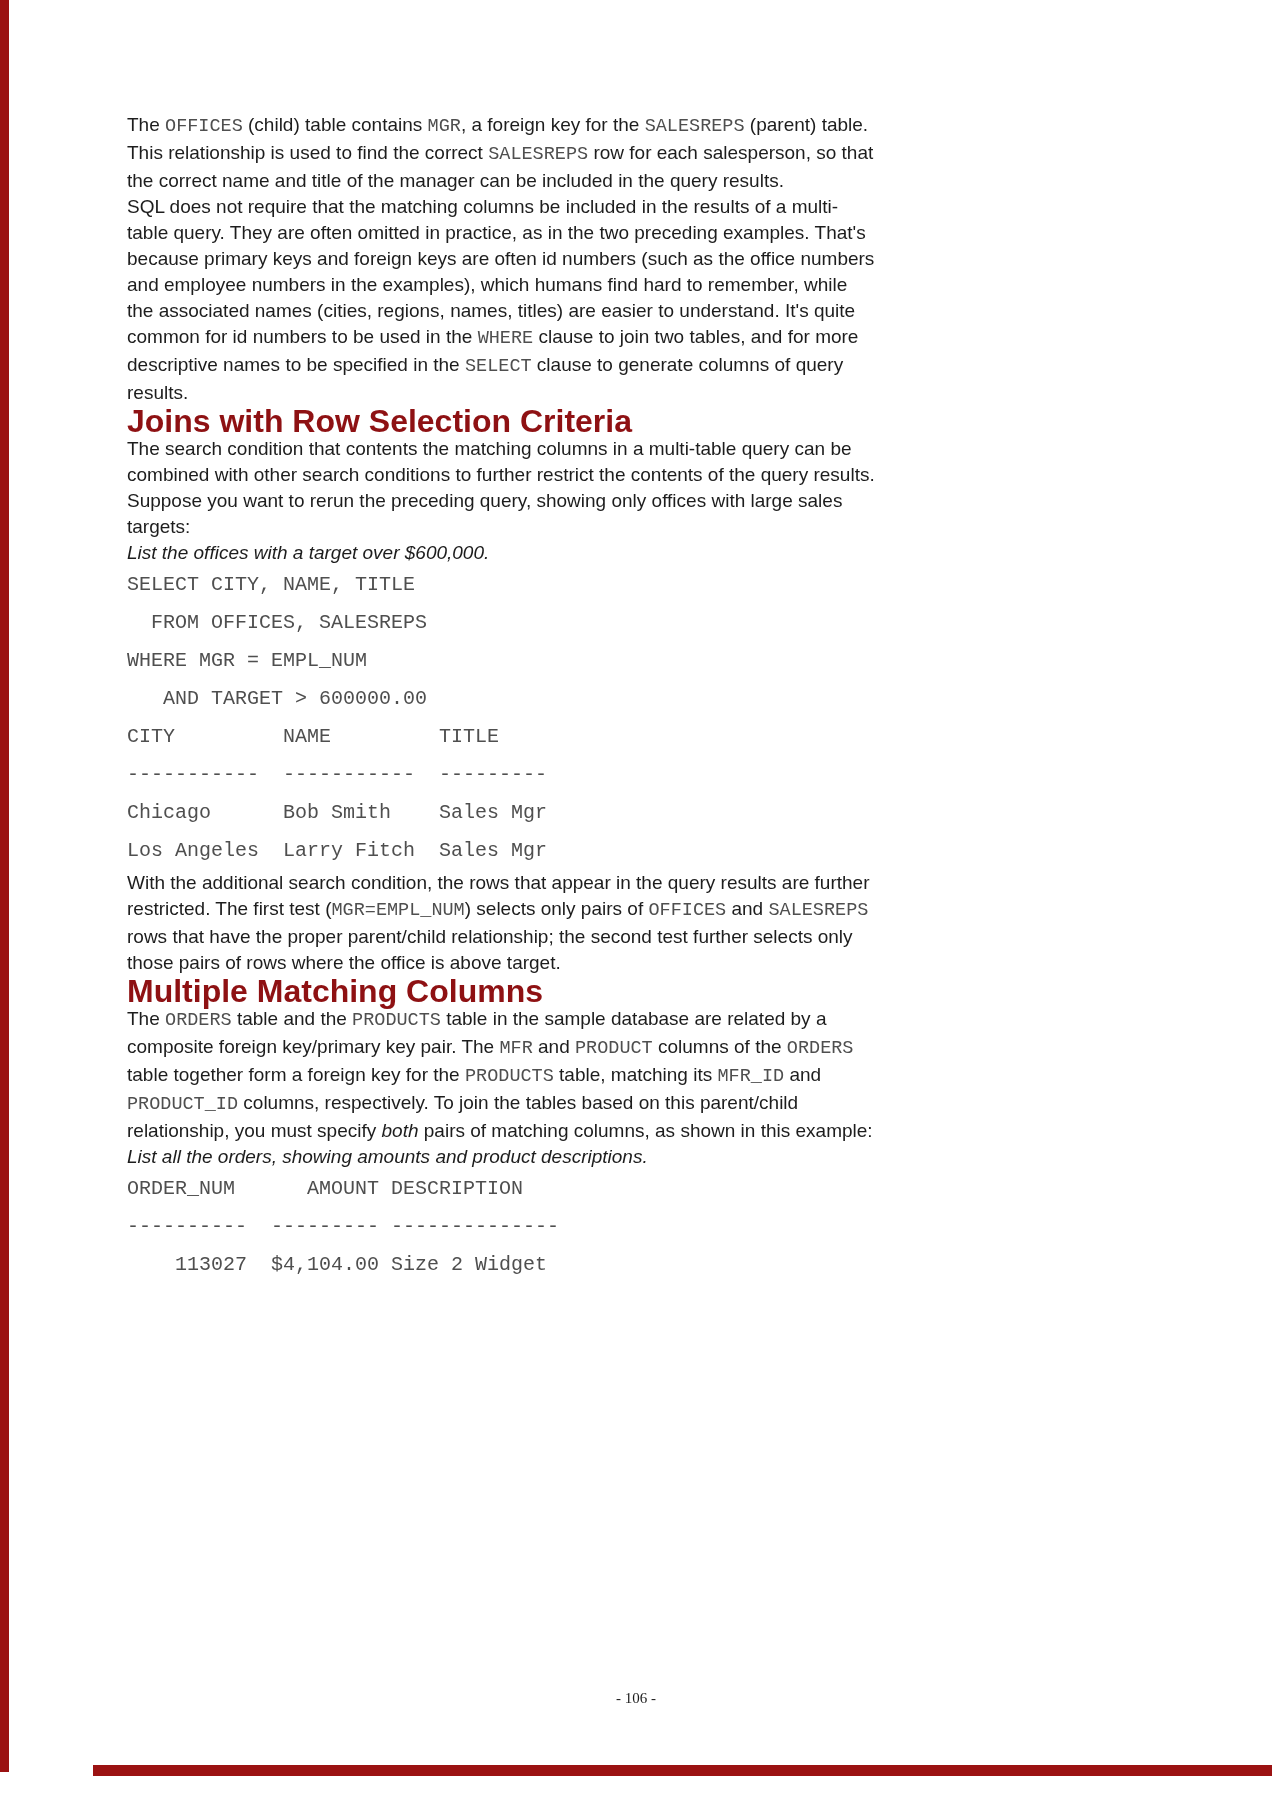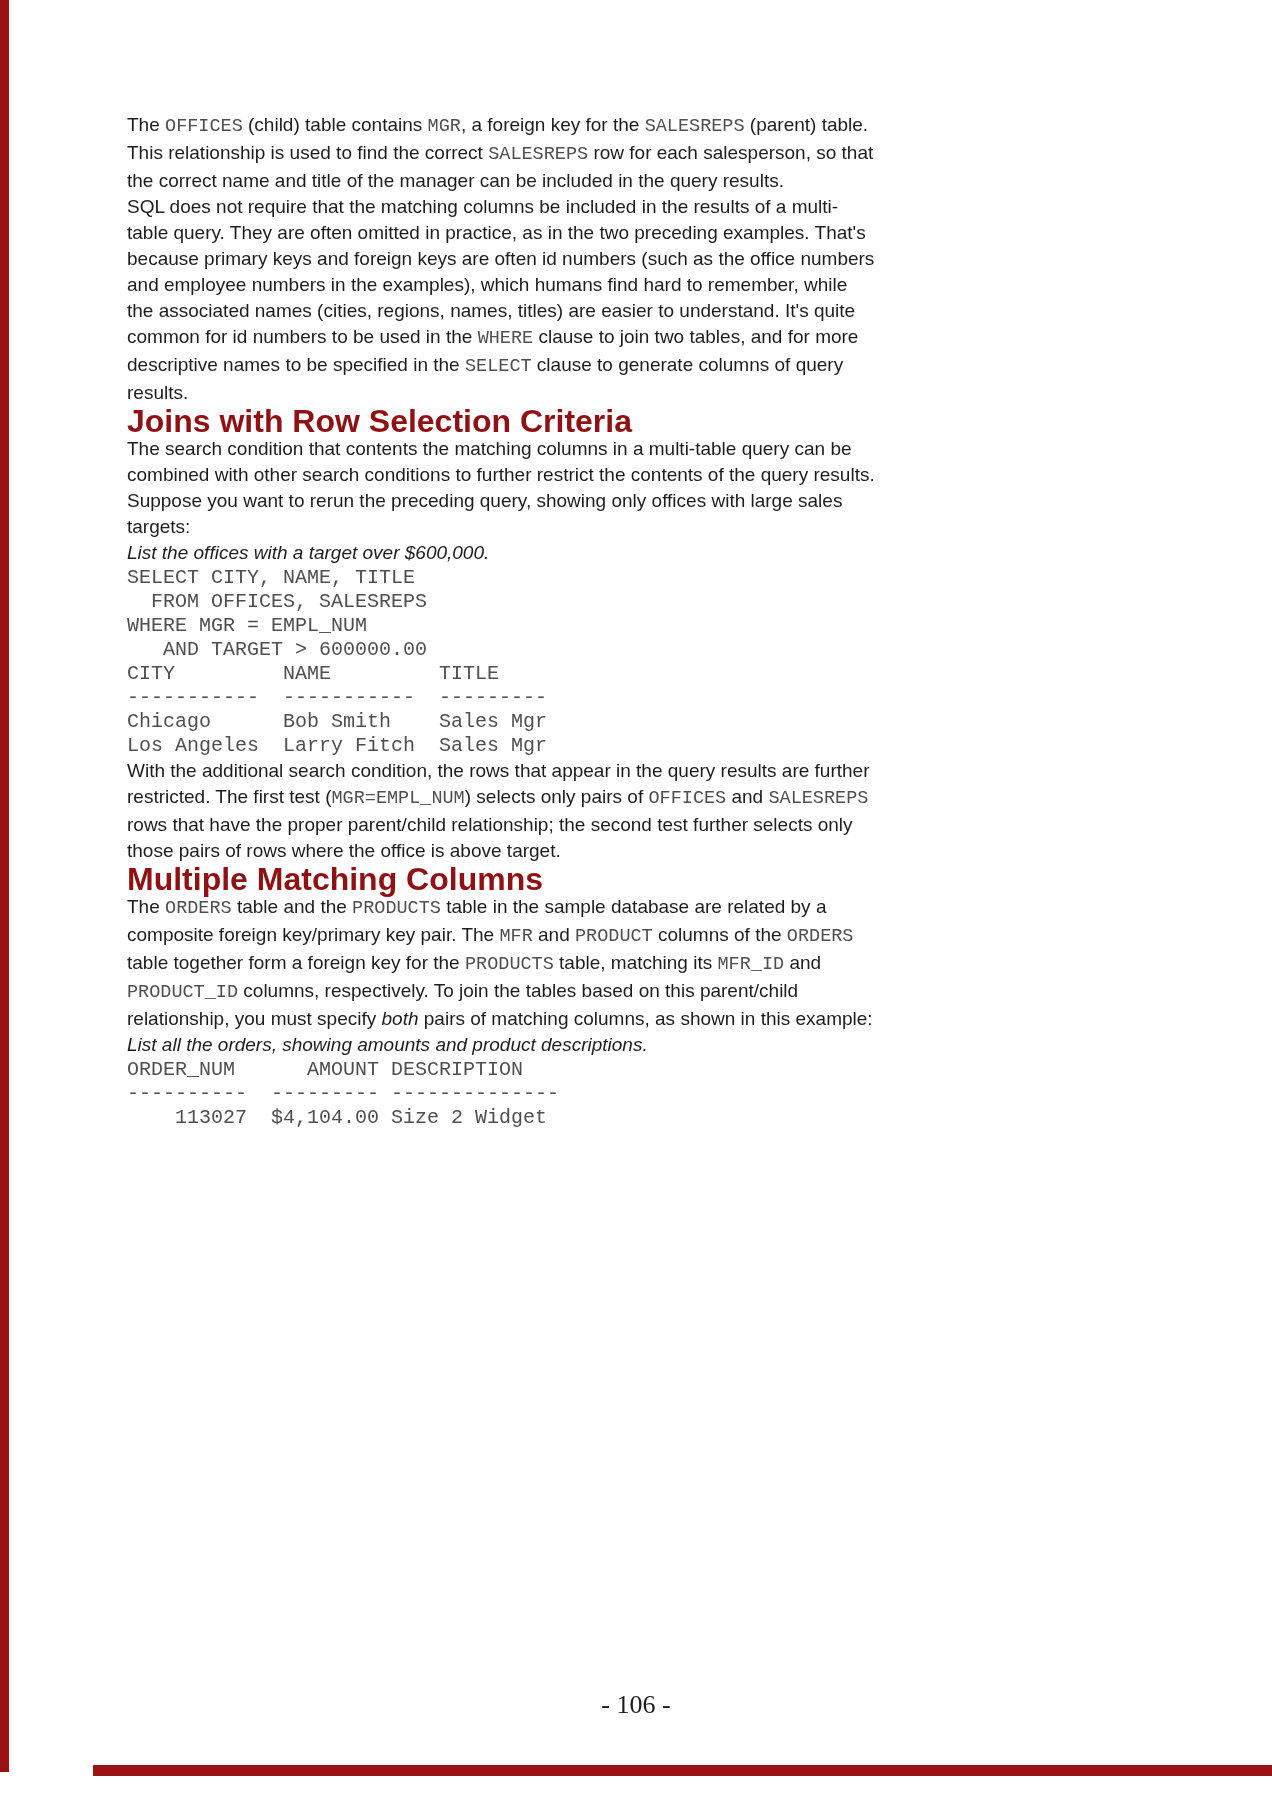--- a/index.html
+++ b/index.html
@@ -55,32 +55,32 @@
   }
   .query {
     font-size: 19px;
     line-height: 26px;
     font-style: italic;
     color: var(--body);
   }
   .code {
     font-family: "Liberation Mono", monospace;
     font-size: 20px;
-    line-height: 24px;
+    line-height: 38px;
     color: var(--code);
     margin-left: 5px;
     white-space: pre;
   }
   .pagenum {
     position: absolute;
     left: 0; top: 1690px;
     width: 1272px;
     text-align: center;
     font-family: "Liberation Serif", serif;
-    font-size: 26px;
+    font-size: 15px;
     color: var(--body);
   }
   .mt26 { margin-top: 26px; }
   .mt27 { margin-top: 27px; }
   .mt28 { margin-top: 28px; }
   .mt29 { margin-top: 29px; }
   .mt30 { margin-top: 30px; }
   .mt33 { margin-top: 33px; }
 </style>
 </head>

